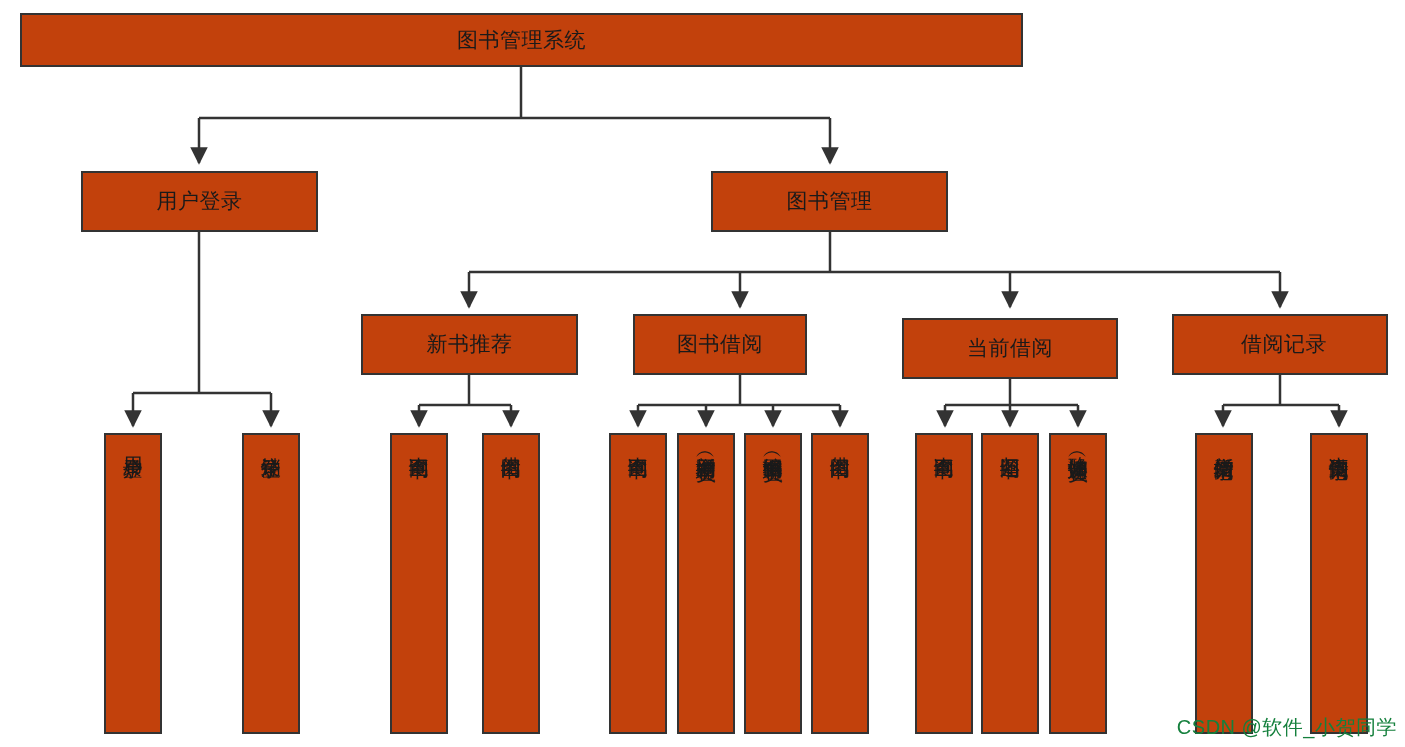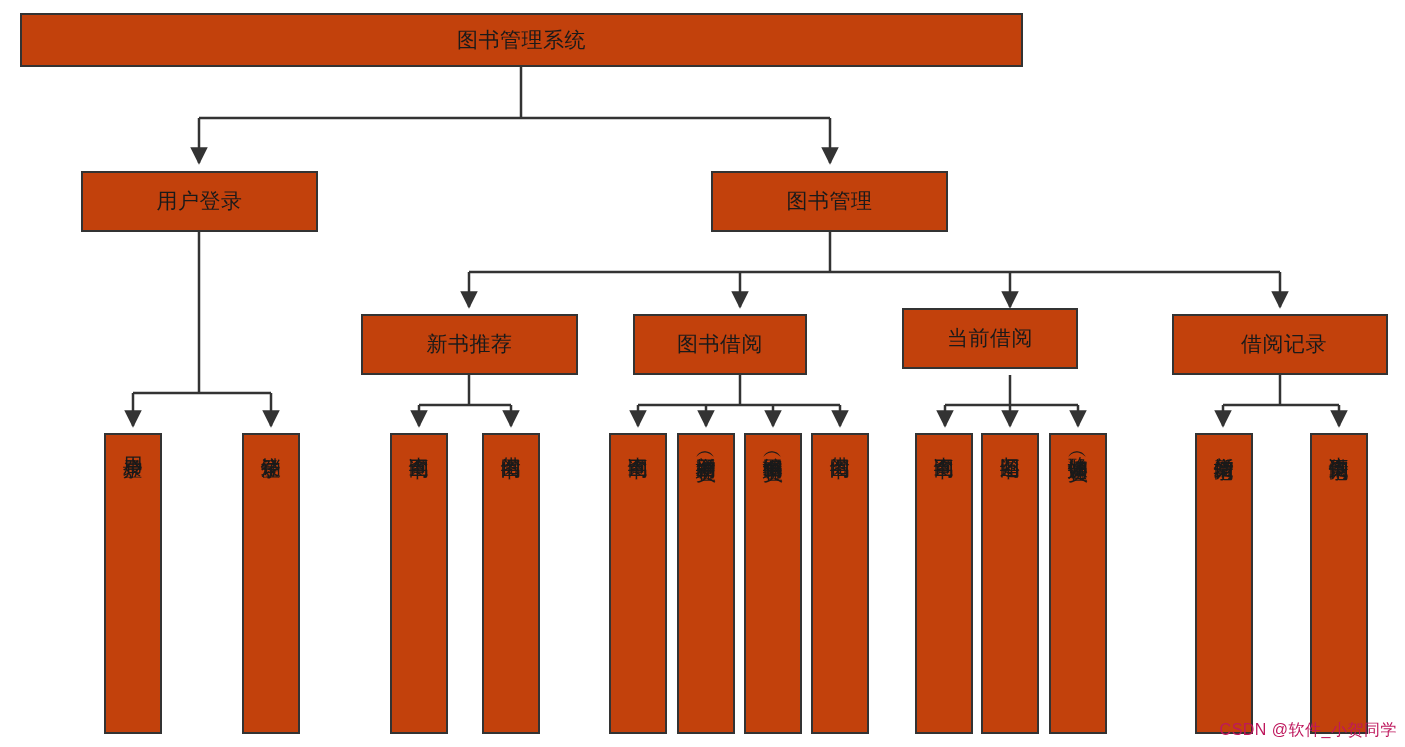--- a/index.html
+++ b/index.html
@@ -61,22 +61,22 @@
     font-size: 20px;
     line-height: 1.02;
     letter-spacing: 1px;
     white-space: nowrap;
     margin: 0 auto;
   }
   .watermark {
     position: absolute;
     right: 8px;
     bottom: 6px;
-    font-size: 16px;
-    color: #be185d;
+    font-size: 20px;
+    color: #15803d;
     letter-spacing: 0.5px;
     z-index: 5;
     white-space: nowrap;
   }
 </style>
 </head>
 <body>
 
 <div id="canvas">
 
@@ -140,21 +140,21 @@
   <div class="node horiz" style="left:361px; top:314px; width:217px; height:61px;">
     <span class="node-label">新书推荐</span>
   </div>
 
   <div class="node horiz" style="left:711px; top:171px; width:237px; height:61px;">
     <span class="node-label">图书管理</span>
   </div>
   <div class="node horiz" style="left:633px; top:314px; width:174px; height:61px;">
     <span class="node-label">图书借阅</span>
   </div>
-  <div class="node horiz" style="left:902px; top:308px; width:176px; height:61px;">
+  <div class="node horiz" style="left:902px; top:318px; width:216px; height:61px;">
     <span class="node-label">当前借阅</span>
   </div>
   <div class="node horiz" style="left:1172px; top:314px; width:216px; height:61px;padding-left:8px;">
     <span class="node-label">借阅记录</span>
   </div>
 
   <div class="node vert" style="left:104px; top:433px; width:58px; height:301px;">
     <span class="node-label">用户登录</span>
   </div>
   <div class="node vert" style="left:242px; top:433px; width:58px; height:301px;">

